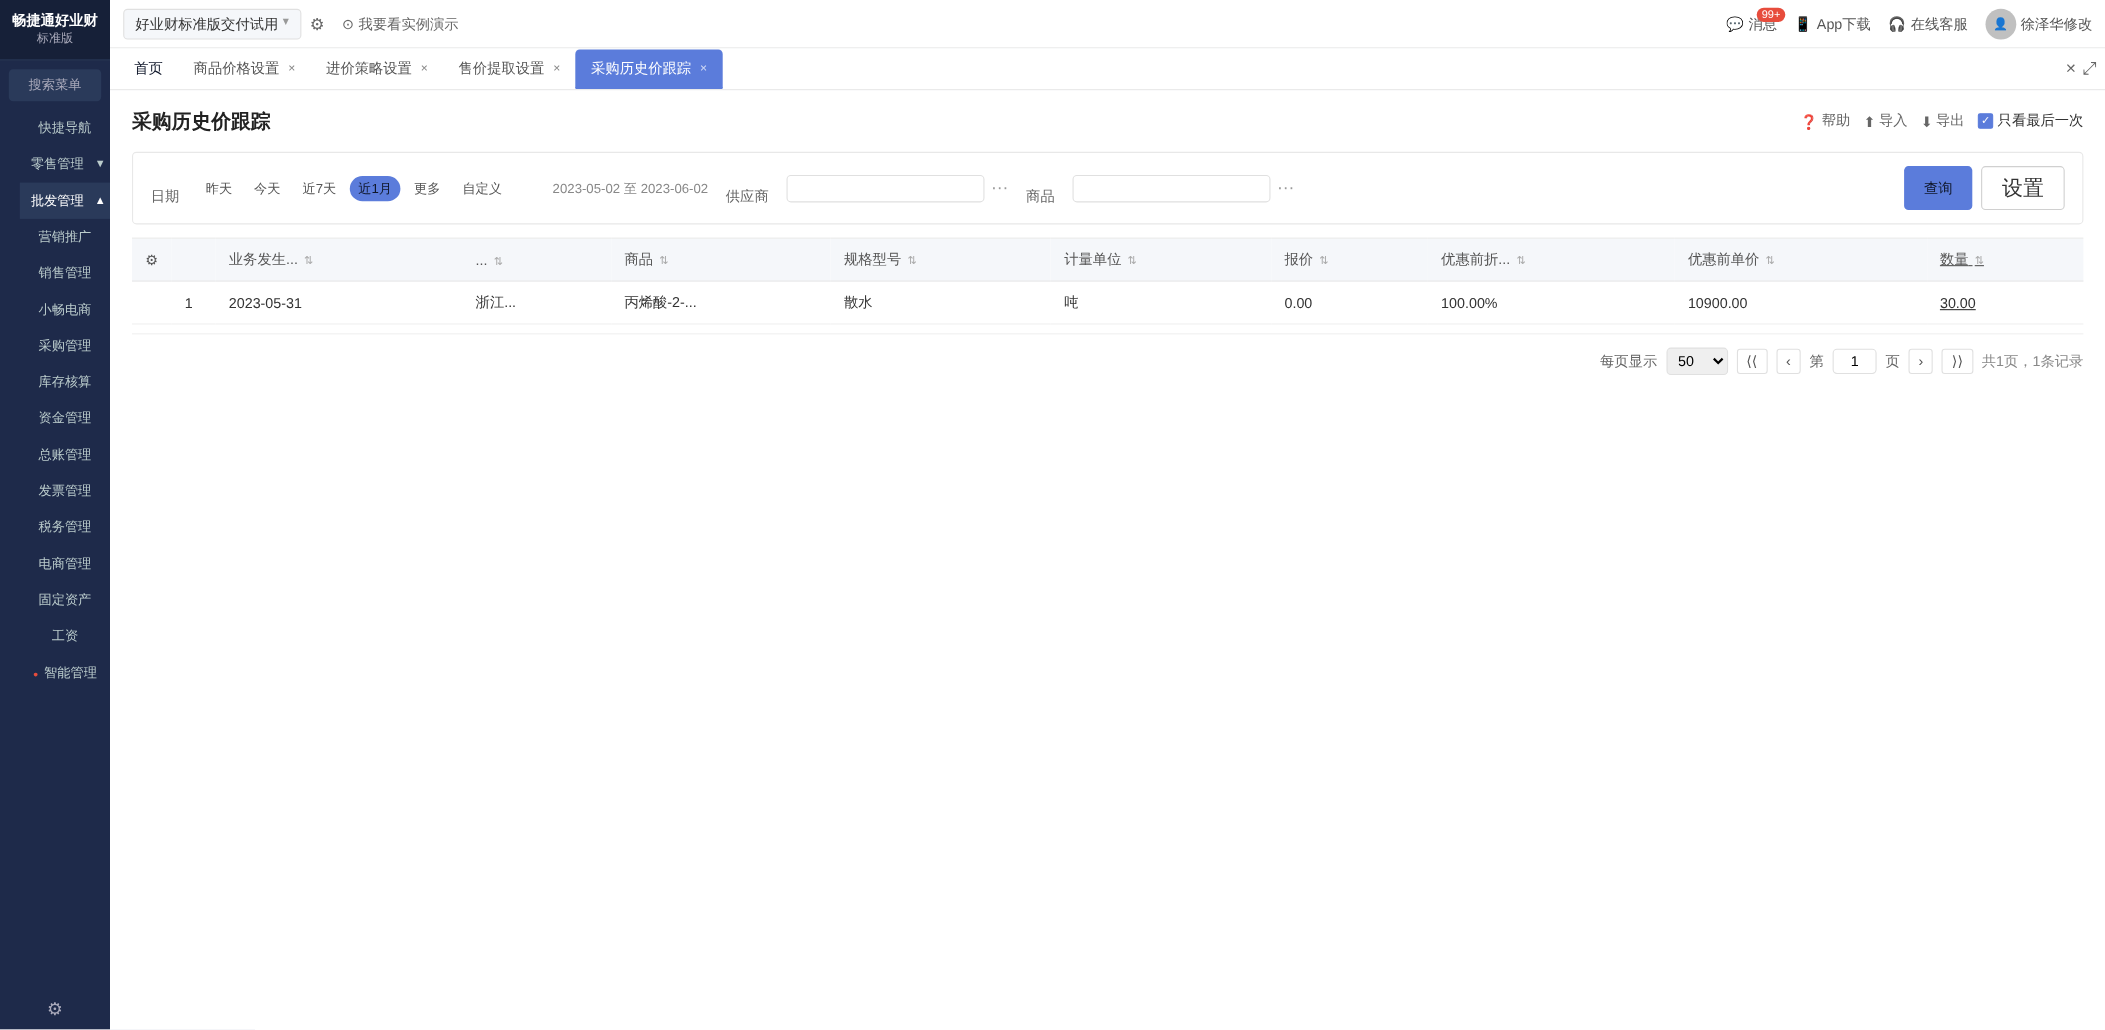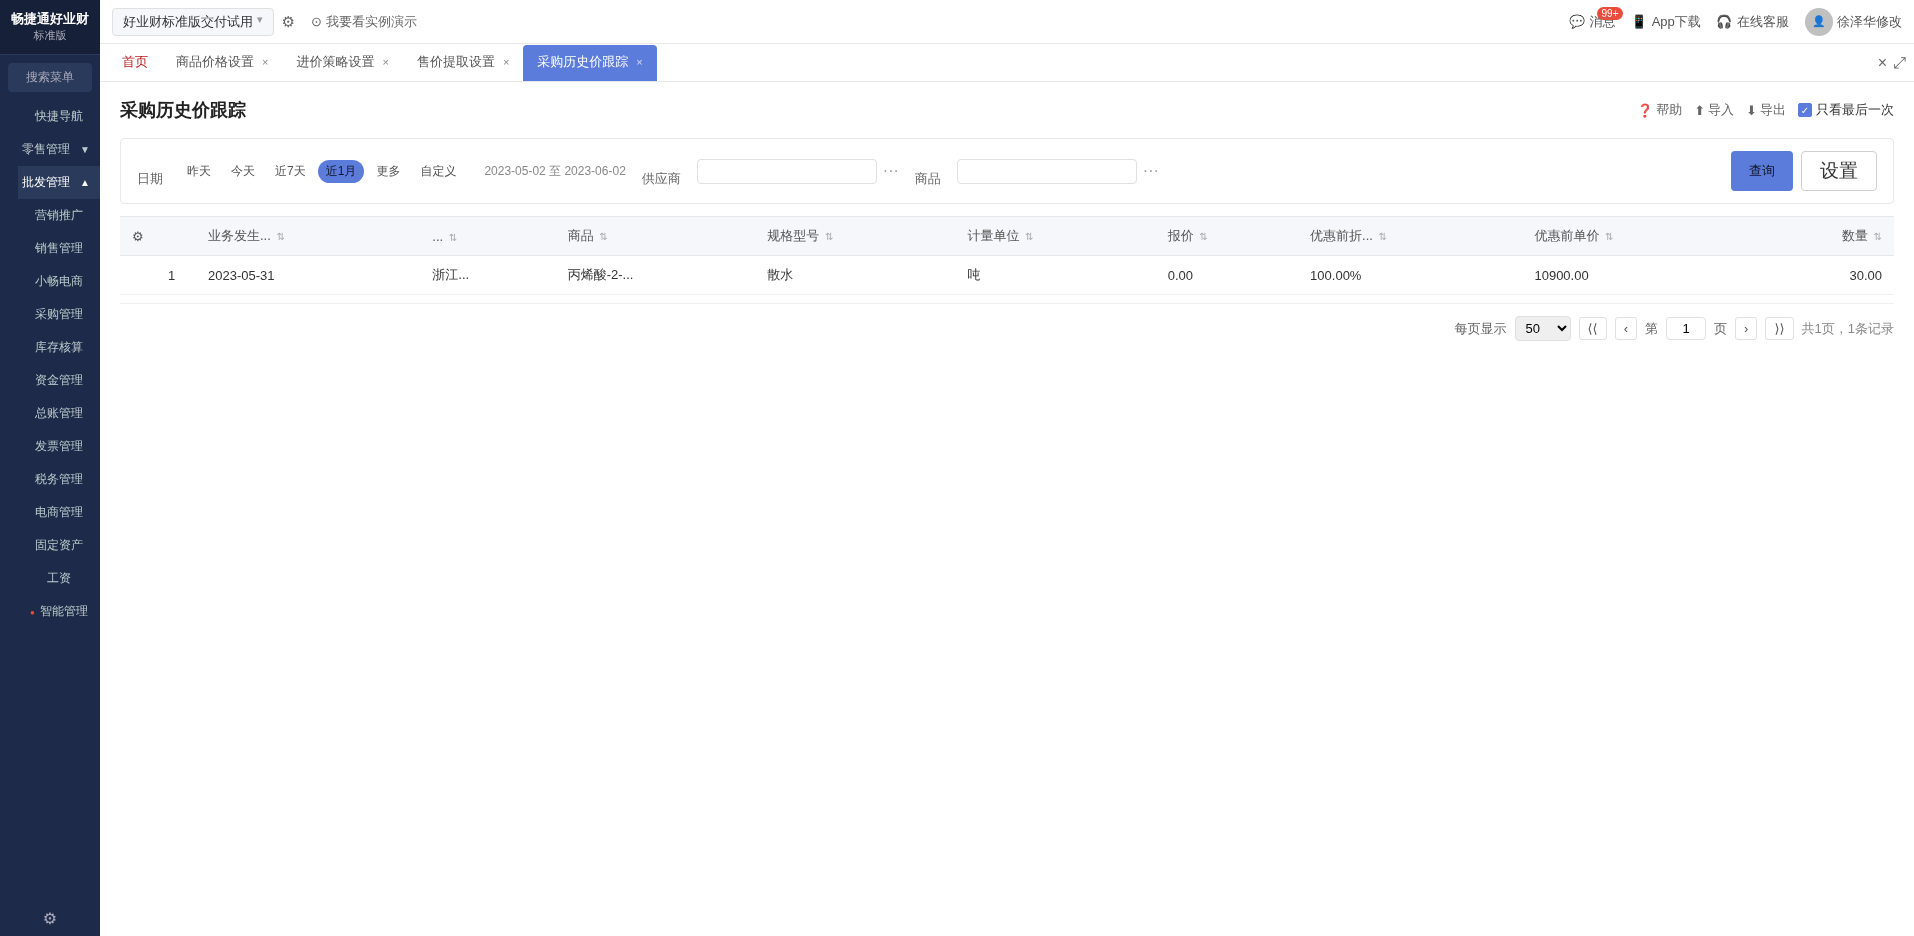--- a/index.html
+++ b/index.html
@@ -6,21 +6,21 @@
     body { font-family: "Microsoft YaHei", "PingFang SC", sans-serif; font-size: 13px; background: #f0f2f5; color: #333; display: flex; height: 936px; overflow: hidden; }
 
     
     .sidebar { width: 100px; background: #1e2a4a; color: #cdd; display: flex; flex-direction: column; flex-shrink: 0; height: 100%; }
     .sidebar-logo { padding: 10px 8px; background: #162038; text-align: center; color: #fff; font-size: 12px; line-height: 1.4; border-bottom: 1px solid #2a3a5a; }
     .sidebar-logo .logo-title { font-size: 13px; font-weight: bold; color: #fff; }
     .sidebar-logo .logo-sub { font-size: 11px; color: #aab; }
     .sidebar-search { padding: 8px; }
     .sidebar-search-btn { width: 100%; background: #2a3a5a; border: none; color: #aab; padding: 6px 4px; border-radius: 4px; cursor: pointer; font-size: 12px; text-align: center; }
     .sidebar-nav-item { padding: 8px 4px; text-align: center; color: #bcc; font-size: 12px; cursor: pointer; position: relative; margin-left: 18px; }
-    .sidebar-nav-item.has-arrow { display: flex; align-items: center; justify-content: flex-start; gap: 10px; }
+    .sidebar-nav-item.has-arrow { display: flex; align-items: center; justify-content: flex-end; gap: 10px; }
     .sidebar-nav-item.active-section { background: #2a3a5a; color: #fff; }
     .arrow-icon { font-size: 10px; }
     .sidebar-dot { color: #e74c3c; font-size: 8px; margin-right: 2px; }
     .sidebar-bottom { margin-top: auto; padding: 8px; text-align: center; }
     .sidebar-gear { background: none; border: none; color: #aab; font-size: 16px; cursor: pointer; }
 
     
     .main-area { flex: 1; display: flex; flex-direction: column; overflow: hidden; }
     .topbar { height: 44px; background: #fff; display: flex; align-items: center; padding: 0 12px; border-bottom: 1px solid #e8e8e8; gap: 8px; }
     .topbar-dropdown { display: flex; align-items: flex-start; gap: 4px; background: #f5f7fa; border: 1px solid #e0e0e0; border-radius: 4px; padding: 4px 10px; cursor: pointer; font-size: 13px; }
@@ -30,21 +30,21 @@
     .topbar-right { margin-left: auto; display: flex; align-items: center; gap: 16px; }
     .topbar-right-item { display: flex; align-items: center; gap: 4px; cursor: pointer; color: #555; font-size: 13px; position: relative; }
     .badge { background: #e74c3c; color: #fff; font-size: 10px; border-radius: 10px; padding: 1px 5px; position: absolute; top: -6px; right: -8px; }
     .topbar-avatar { width: 28px; height: 28px; border-radius: 50%; background: #c0c0c0; display: flex; align-items: center; justify-content: center; font-size: 11px; color: #fff; }
 
     
     .tabs-bar { background: #fff; border-bottom: 1px solid #e8e8e8; display: flex; align-items: center; padding: 0 8px; height: 38px; }
     .tab { display: flex; align-items: center; gap: 4px; padding: 8px 14px; font-size: 13px; cursor: pointer; color: #555; border-bottom: 2px solid transparent; white-space: nowrap; }
     .tab.active { color: #fff; background: #5b7cdb; border-radius: 4px 4px 0 0; border-bottom: 2px solid #5b7cdb; }
     .tab .tab-close { margin-left: 4px; font-size: 11px; color: inherit; opacity: 0.7; }
-    .tab-home { color: #b91c1c; }
+    .tab-home { color: #0f172a; }
     .tabs-right { margin-left: auto; display: flex; align-items: center; gap: 6px; }
     .tabs-icon-btn { background: none; border: none; cursor: pointer; color: #666; font-size: 16px; }
 
     
     .page-content { flex: 1; overflow: auto; background: #f0f2f5; padding: 0; }
     .content-inner { background: #fff; margin: 0; padding: 16px 20px; min-height: 100%; }
 
     
     .page-header { display: flex; align-items: center; justify-content: space-between; margin-bottom: 16px; }
     .page-title { font-size: 18px; font-weight: bold; color: #222; }
@@ -54,35 +54,35 @@
     .checkbox-blue { width: 14px; height: 14px; border: 1px solid #5b7cdb; border-radius: 2px; background: #5b7cdb; display: flex; align-items: center; justify-content: center; }
     .checkbox-blue::after { content: "✓"; color: #fff; font-size: 10px; }
 
     
     .filter-section { background: #fff; border: 1px solid #e8e8e8; border-radius: 4px; padding: 12px 16px; margin-bottom: 12px; }
     .filter-row { display: flex; align-items: center; gap: 16px; flex-wrap: wrap; }
     .filter-label { color: #666; font-size: 13px; white-space: nowrap; margin-top: 16px; }
     .date-options { display: flex; align-items: center; gap: 4px; }
     .date-option { padding: 3px 8px; font-size: 12px; cursor: pointer; color: #555; border-radius: 3px; }
     .date-option.active { background: #5b7cdb; color: #0f172a; border-radius: 12px; }
-    .date-range { font-size: 12px; color: #888; margin-left: 4px; }
+    .date-range { font-size: 12px; color: #888; margin-left: 22px; }
     .filter-select { display: flex; align-items: center; gap: 6px; }
     .filter-input { border: 1px solid #e0e0e0; border-radius: 4px; padding: 4px 8px; font-size: 13px; min-width: 120px; outline: none; }
     .filter-dots { color: #999; cursor: pointer; font-size: 16px; }
     .filter-actions { margin-left: auto; display: flex; gap: 8px; }
     .btn-primary { background: #5b7cdb; color: #0f172a; border: none; border-radius: 4px; padding: 6px 18px; font-size: 13px; cursor: pointer; }
     .btn-default { background: #fff; color: #333; border: 1px solid #d0d0d0; border-radius: 4px; padding: 6px 18px; font-size: 19px; cursor: pointer; }
 
     
     .data-table { width: 100%; border-collapse: collapse; font-size: 13px; }
     .data-table th { background: #f5f7fa; color: #555; padding: 10px 12px; text-align: left; border-bottom: 1px solid #e8e8e8; border-top: 1px solid #e8e8e8; white-space: nowrap; font-weight: normal; }
     .data-table th.sortable { cursor: pointer; }
     .data-table th .sort-icon { color: #aaa; font-size: 10px; margin-left: 2px; }
     .data-table td { padding: 10px 12px; border-bottom: 1px solid #f0f0f0; color: #333; }
-    .data-table .col-right { text-align: right; }
+    .data-table .col-right { text-align: left; text-decoration: underline; }
     .table-settings-col { width: 36px; text-align: center; }
 
     
     .pagination-bar { display: flex; align-items: center; justify-content: flex-end; padding: 12px 0; gap: 8px; font-size: 13px; color: #555; border-top: 1px solid #f0f0f0; margin-top: 8px; }
     .pagination-label { color: #666; }
     .pagination-select { border: 1px solid #e0e0e0; border-radius: 4px; padding: 3px 6px; font-size: 13px; }
     .pagination-btn { border: 1px solid #e0e0e0; background: #fff; border-radius: 3px; padding: 3px 8px; cursor: pointer; color: #555; font-size: 13px; }
     .pagination-btn:disabled { color: #ccc; cursor: default; }
     .pagination-input { border: 1px solid #e0e0e0; border-radius: 4px; padding: 3px 6px; width: 40px; text-align: center; font-size: 13px; }
     .pagination-info { color: #888; }

